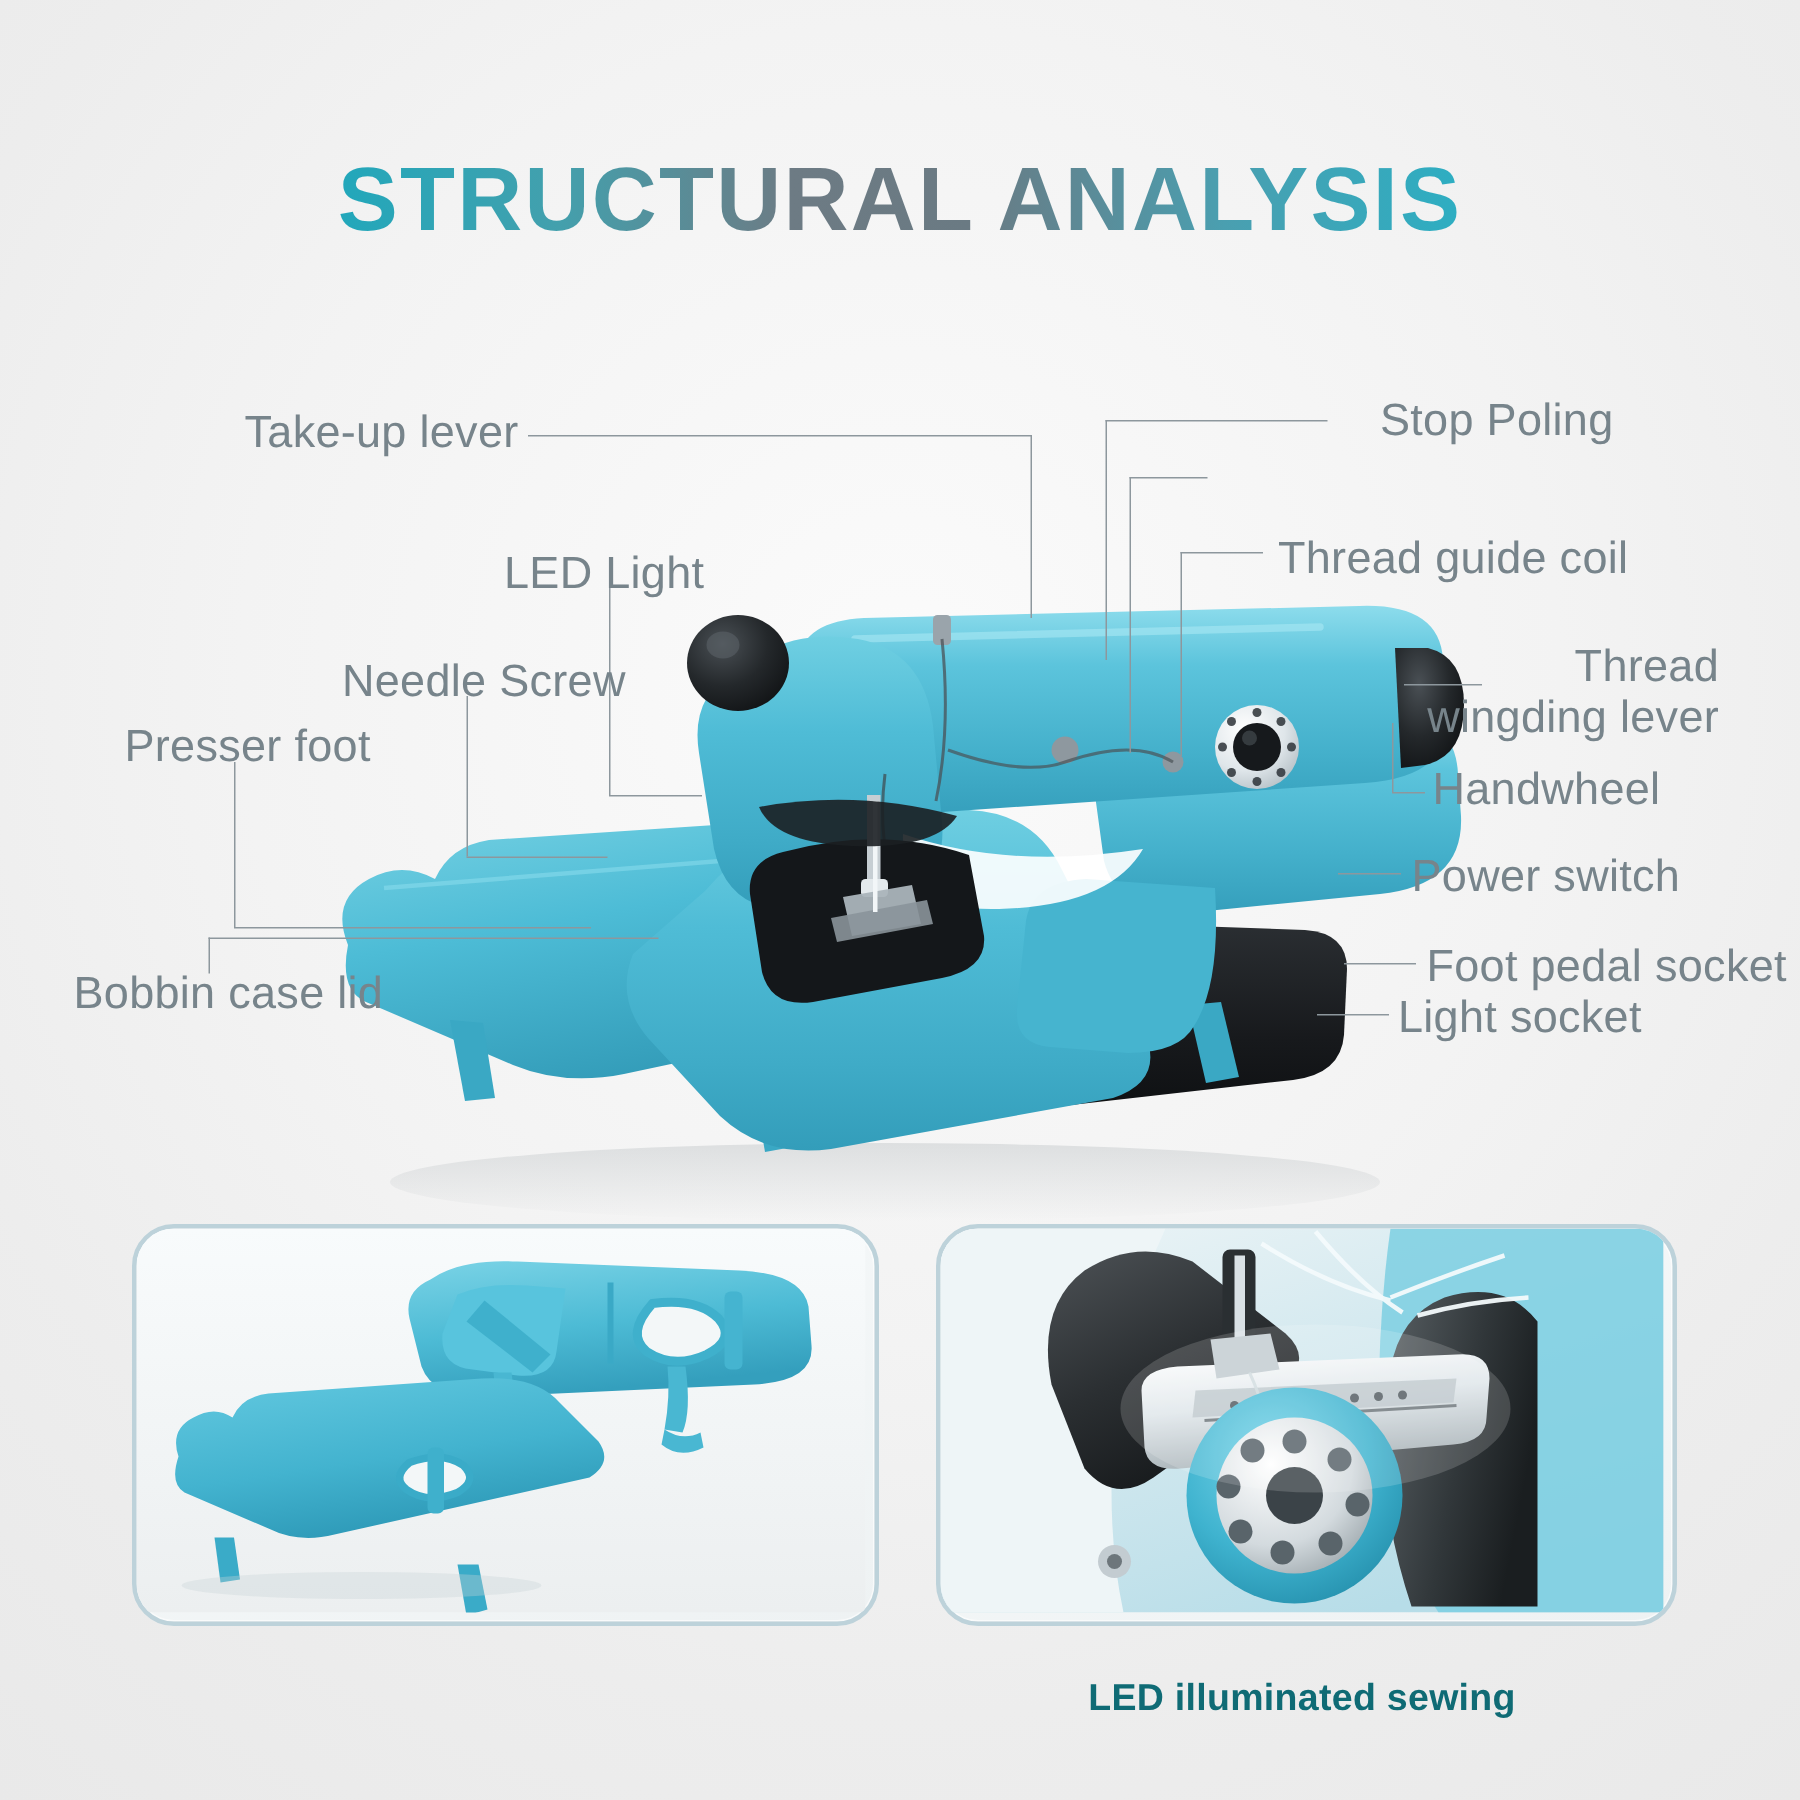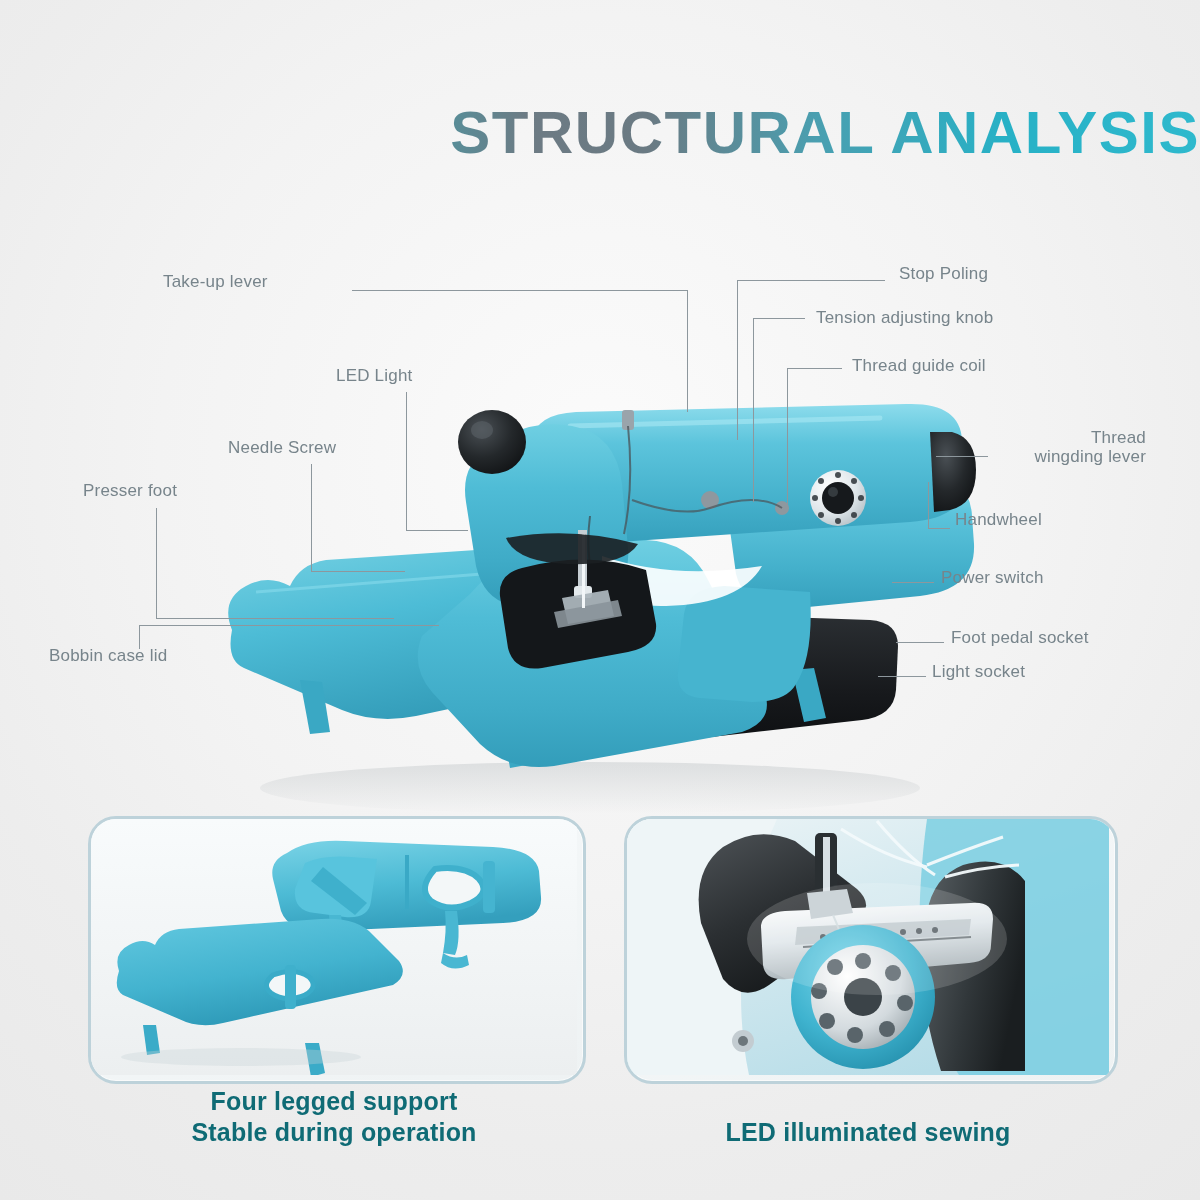--- a/index.html
+++ b/index.html
@@ -10,35 +10,35 @@
     -webkit-font-smoothing:antialiased;
   }
   #stage{position:relative;width:1200px;height:1200px;
     background:
       radial-gradient(circle at 50% 38%, #fbfbfb 0%, #f3f3f3 46%, #ededed 72%, #e9e9e9 100%);
   }
 
   
   .title{
     position:absolute;left:0;top:98px;width:1200px;
-    text-align:right;
+    text-align:center;
     font-size:60px;font-weight:bold;letter-spacing:1.5px;
     background:linear-gradient(90deg,
         #15a7bd 0%, #1aa9be 16%, #43a0ad 31%,
         #6d7b84 44%, #6a7a83 54%, #4a9fb0 68%,
         #27b1c6 84%, #2fb9cd 100%);
     -webkit-background-clip:text;background-clip:text;
     color:transparent;-webkit-text-fill-color:transparent;
     white-space:nowrap;
   }
 
   
   .lbl{
     position:absolute;
-    font-size:17px;
+    font-size:30px;
     color:#77848b;
     letter-spacing:0.2px;
     white-space:nowrap;
     line-height:1.12;
   }
   .lbl.r{text-align:right;}
 
   
   .ln{position:absolute;background:#8d979d;}
   .lnh{height:1px;}
@@ -199,25 +199,24 @@
   <div class="ln lnh" style="left:311px;top:571px;width:94px;"></div>
 
   <div class="lbl" style="left:83px;top:481px;">Presser foot</div>
   <div class="ln lnv" style="left:156px;top:508px;height:110px;"></div>
   <div class="ln lnh" style="left:156px;top:618px;width:238px;"></div>
 
   <div class="lbl" style="left:49px;top:646px;">Bobbin case lid</div>
   <div class="ln lnv" style="left:139px;top:625px;height:24px;"></div>
   <div class="ln lnh" style="left:139px;top:625px;width:300px;"></div>
 
-  <div class="lbl" style="left:899px;top:264px;text-align:center;">Stop Poling</div>
+  <div class="lbl" style="left:920px;top:264px;text-align:center;">Stop Poling</div>
   <div class="ln lnh" style="left:737px;top:280px;width:148px;"></div>
   <div class="ln lnv" style="left:737px;top:280px;height:160px;"></div>
 
-  <div class="lbl" style="left:816px;top:308px;">Tension adjusting knob</div>
   <div class="ln lnh" style="left:753px;top:318px;width:52px;"></div>
   <div class="ln lnv" style="left:753px;top:318px;height:184px;"></div>
 
   <div class="lbl" style="left:852px;top:356px;">Thread guide coil</div>
   <div class="ln lnh" style="left:787px;top:368px;width:55px;"></div>
   <div class="ln lnv" style="left:787px;top:368px;height:136px;"></div>
 
   <div class="lbl r" style="left:940px;top:428px;width:206px;">
     <span>Thread</span><br>
     <span>wingding lever</span>
@@ -279,24 +278,20 @@
       <path d="M182,156 q22,-8 36,2 q10,10 -4,18 q-20,8 -34,-2 q-10,-8 2,-18 z" fill="none" stroke="#3aabc8" stroke-width="5"></path>
       <rect x="194" y="146" width="11" height="44" rx="4" fill="#3fb0cc"></rect>
 
       <path d="M52,206 l4,30 l13,-2 l-4,-28 z" fill="#3aabc8"></path>
       <path d="M214,224 l6,34 l14,-4 l-6,-30 z" fill="#3aabc8"></path>
 
       <ellipse cx="150" cy="238" rx="120" ry="9" fill="#c9d3d6" opacity=".35"></ellipse>
     </svg>
   </div>
 
-  <div class="cap" id="cap-left">
-    <span>Four legged support</span><br>
-    <span>Stable during operation</span>
-  </div>
 
   <div class="panel" id="panel-right">
     <svg viewBox="0 0 482 256" width="482" height="256">
       <defs>
         <linearGradient id="rBg" x1="0" y1="0" x2="0.6" y2="1">
           <stop offset="0%" stop-color="#eef5f7"></stop>
             <stop offset="55%" stop-color="#cfe7ee"></stop>
           <stop offset="100%" stop-color="#b7dde8"></stop>
         </linearGradient>
         <linearGradient id="darkPanel" x1="0" y1="0" x2="0.5" y2="1">

